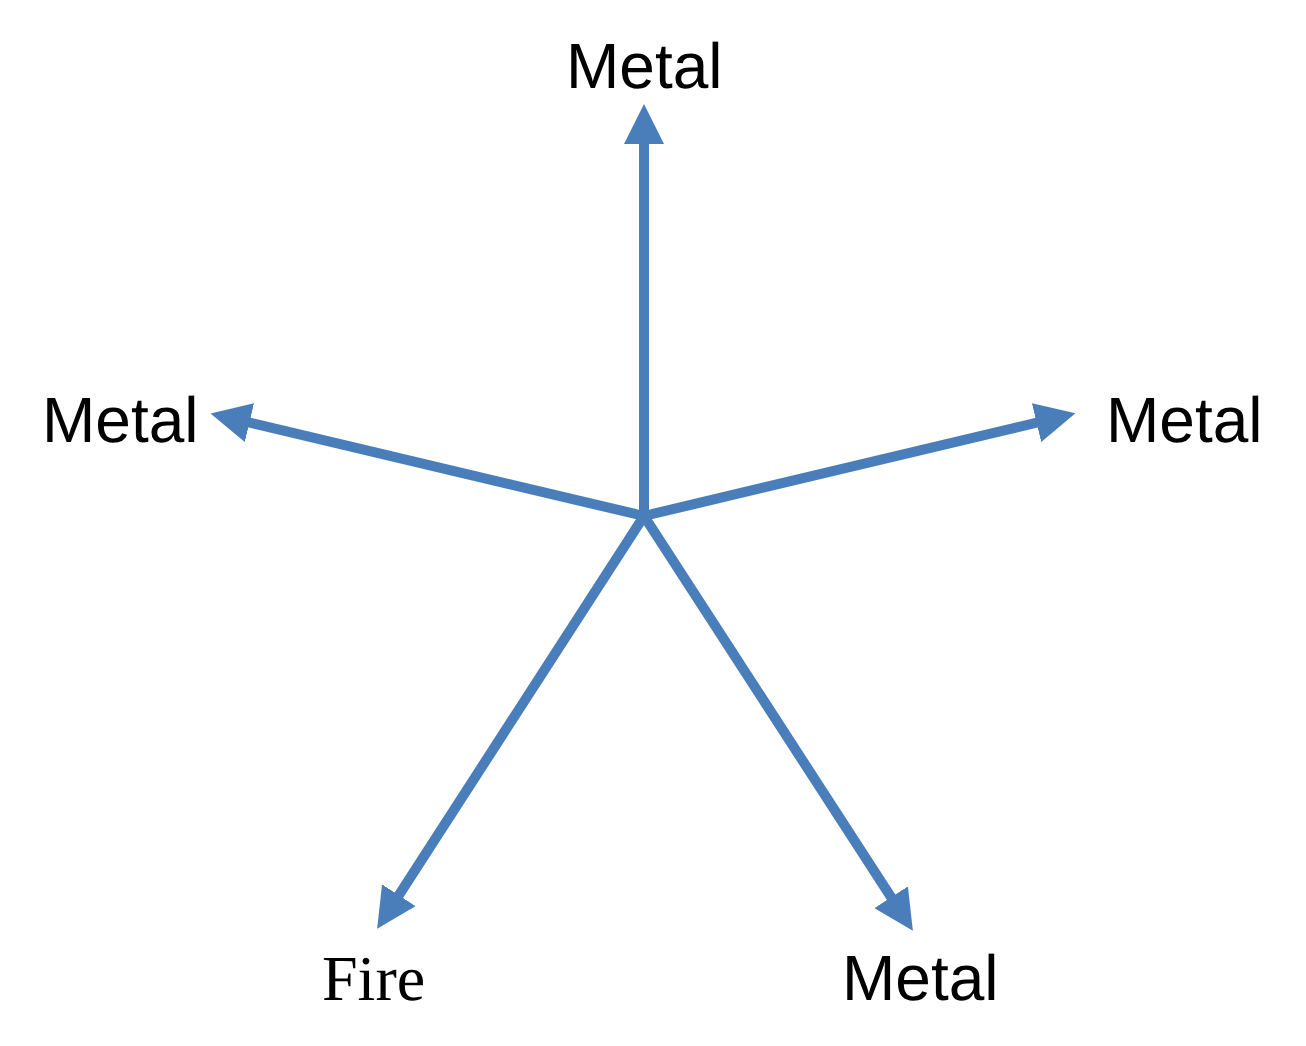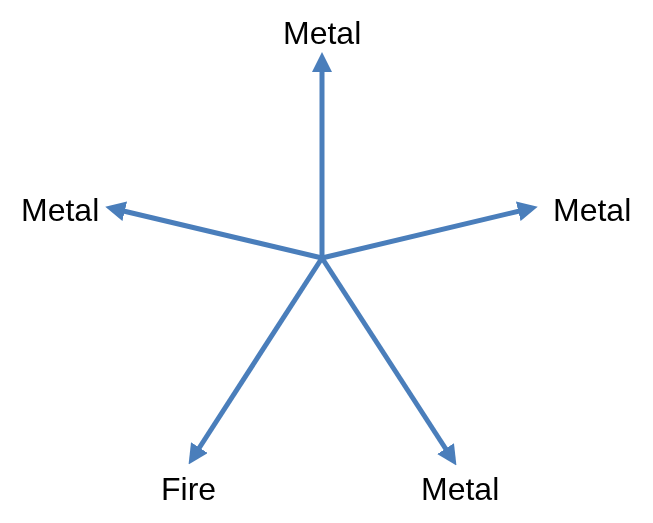--- a/index.html
+++ b/index.html
@@ -21,14 +21,14 @@
     <line x1="322" y1="258" x2="528" y2="209" marker-end="url(#ah)"></line>
     <line x1="322" y1="258" x2="115" y2="209" marker-end="url(#ah)"></line>
     <line x1="322" y1="258" x2="194" y2="456" marker-end="url(#ah)"></line>
     <line x1="322" y1="258" x2="451" y2="457" marker-end="url(#ah)"></line>
   </g>
 </svg>
 
 <div class="label" style="left:283px;top:17px;">Metal</div>
 <div class="label" style="left:553px;top:194px;">Metal</div>
 <div class="label" style="left:21px;top:194px;">Metal</div>
-<div class="label" style="left:161px;top:473px;">Fire</div>
+<div class="label" style="left:161px;top:473px;font-family:Liberation Serif, serif;">Fire</div>
 <div class="label" style="left:421px;top:473px;">Metal</div>
 
 </body></html>

